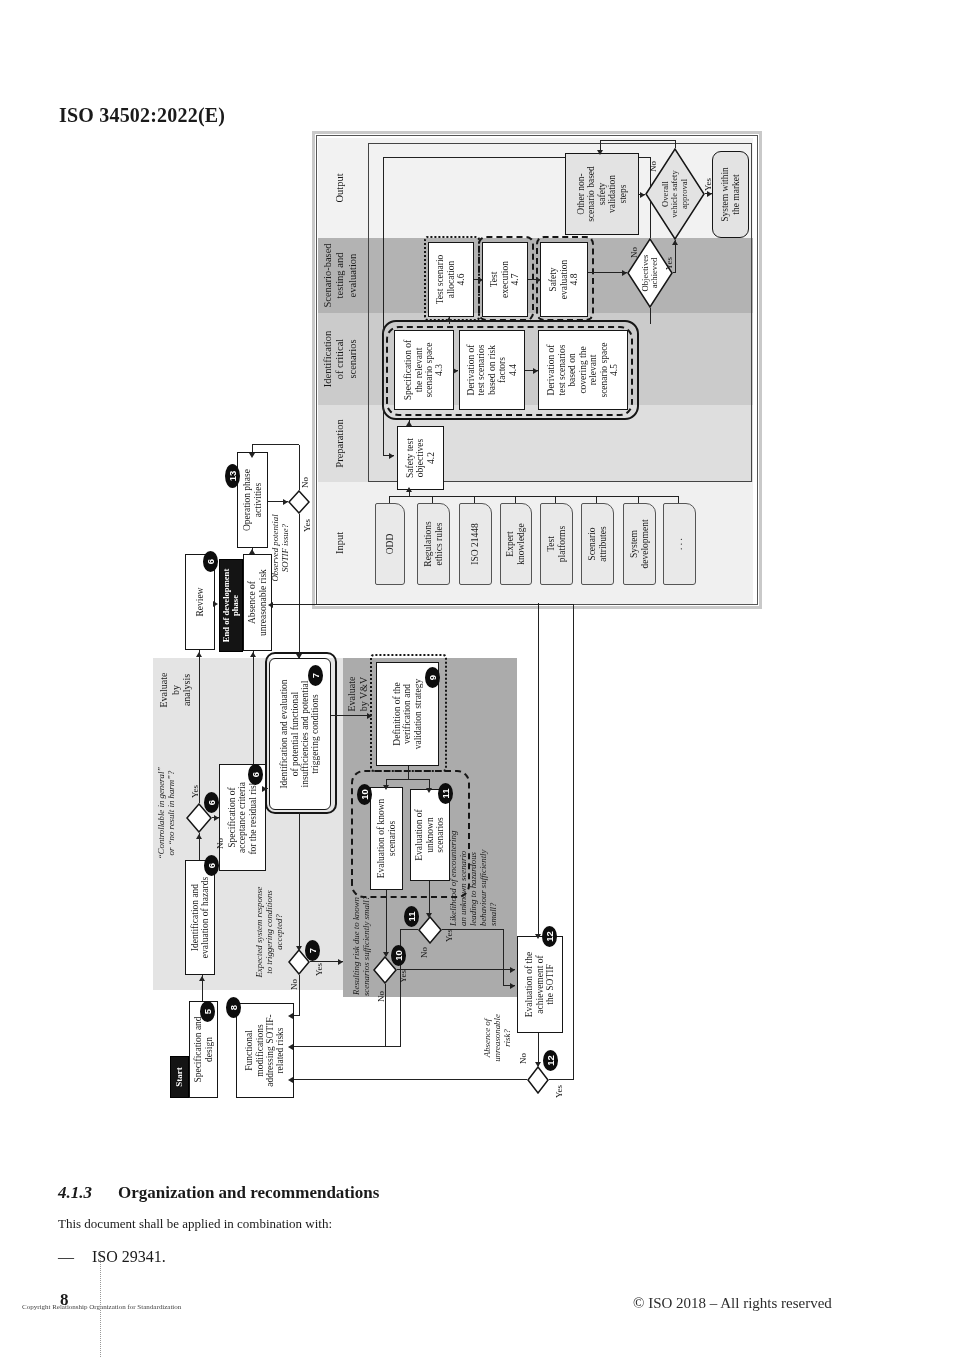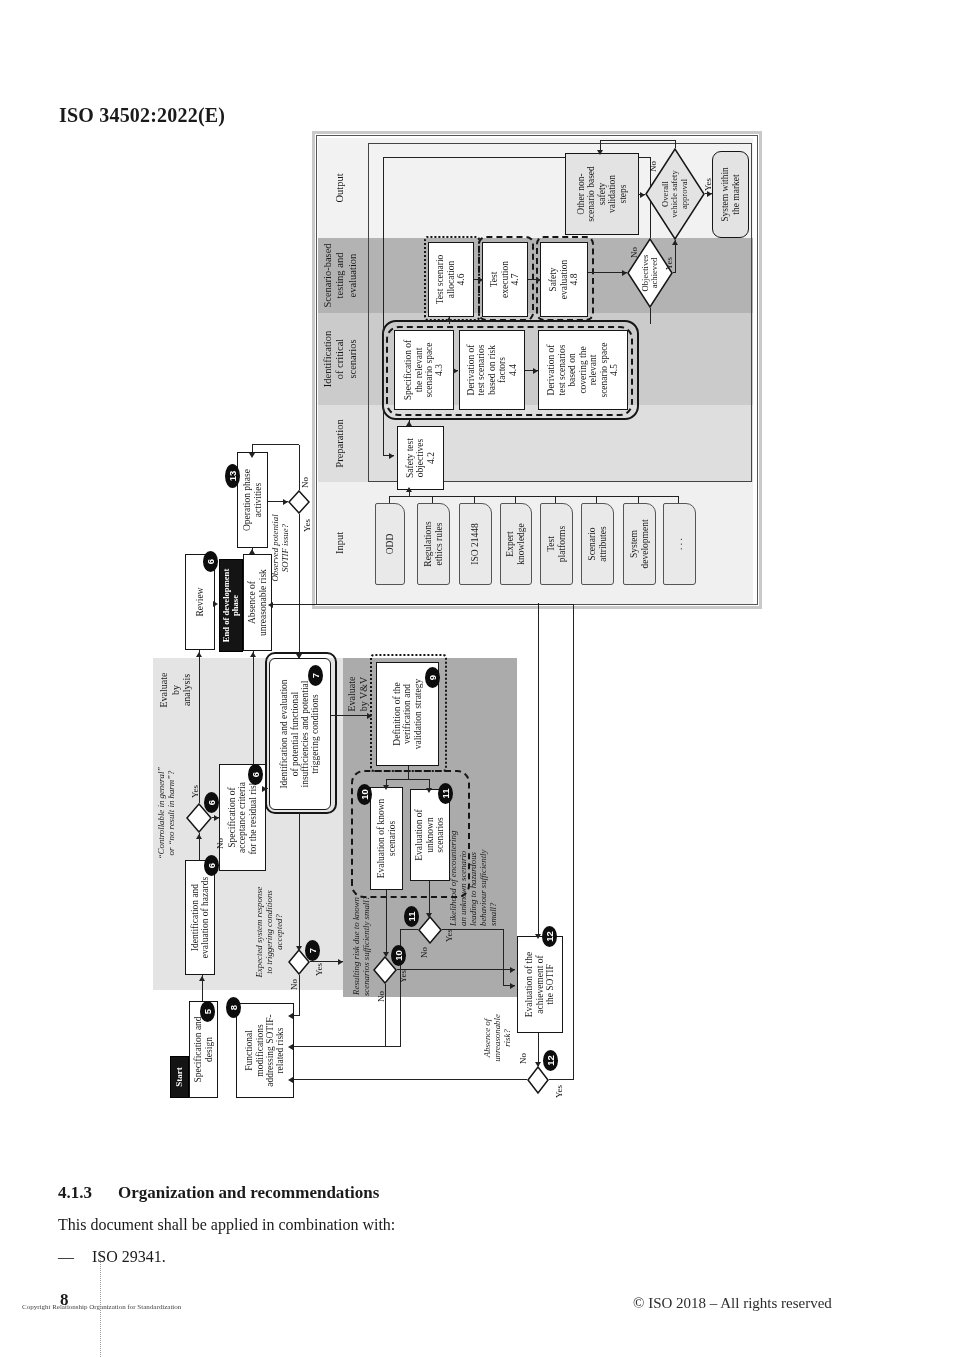--- a/index.html
+++ b/index.html
@@ -2,22 +2,22 @@
 <html><head>
 <meta charset="utf-8">
 <style>
   html,body{margin:0;padding:0;background:#888;}
   #page{position:relative;width:960px;height:1357px;background:#ffffff;overflow:hidden;
         font-family:"Liberation Serif",serif;color:#1a1a1a;}
   
   .hdr{position:absolute;left:59px;top:104px;font-size:20px;font-weight:bold;letter-spacing:.2px;}
   .caption{position:absolute;left:0;top:1122px;width:960px;text-align:center;font-size:17px;font-weight:bold;}
   .sec{position:absolute;left:58px;top:1183px;font-size:17px;font-weight:bold;}
-  .sec .num{margin-right:26px;}
-  .para{position:absolute;left:58px;top:1216px;font-size:16px;}
+  .sec .num{margin-right:26px;font-style:italic;}
+  .para{position:absolute;left:58px;top:1216px;font-size:13px;}
   .li{position:absolute;left:58px;top:1248px;font-size:16px;}
   .li .dash{display:inline-block;width:34px;}
   .pgnum{position:absolute;left:60px;top:1290px;font-size:17px;font-weight:bold;}
   .copyline{position:absolute;left:22px;top:1303px;font-size:7px;color:#444;}
   .rights{position:absolute;left:633px;top:1295px;font-size:15px;color:#2c2c2c;z-index:3;}
   .wm{position:absolute;left:638px;top:1292px;z-index:2;color:#c9c9c9;font-size:30px;
       font-family:"Liberation Sans",sans-serif;display:flex;align-items:center;gap:6px;}
   .artifact{position:absolute;left:100px;top:1253px;height:104px;border-left:1px dotted #999;}
   
   .figcanvas{position:absolute;left:148px;top:136px;width:980px;height:608px;

